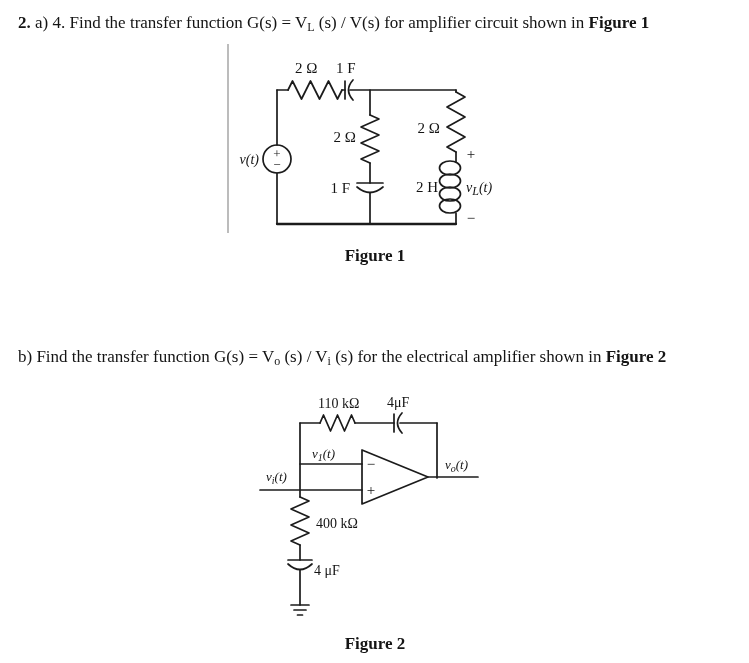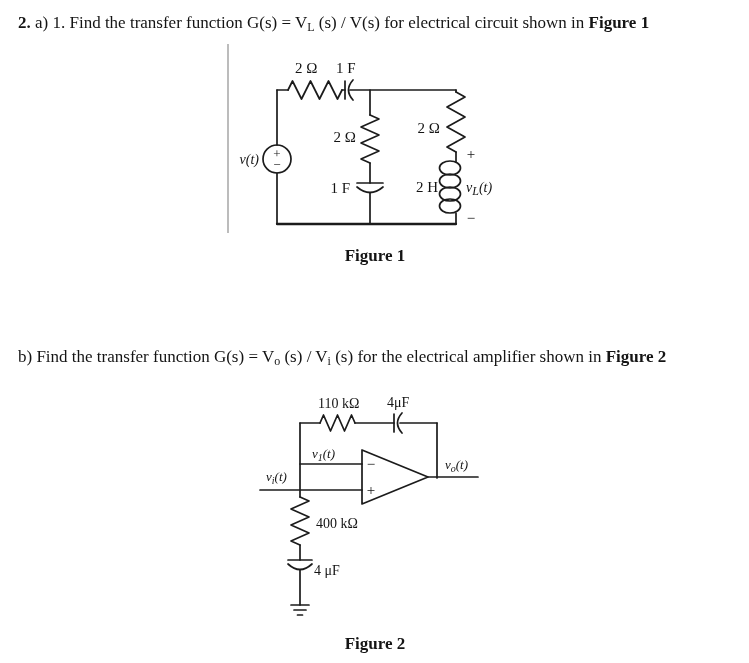--- a/index.html
+++ b/index.html
@@ -30,21 +30,21 @@
   .clabel{font-family:"Liberation Serif", serif;font-size:15px;fill:#141414;}
   .clabel2{font-family:"Liberation Serif", serif;font-size:14px;fill:#141414;}
   .vlabel{font-family:"Liberation Serif", serif;font-style:italic;font-size:14px;fill:#141414;}
   .vlabel-sm{font-family:"Liberation Serif", serif;font-style:italic;font-size:13px;fill:#141414;}
   .sign{font-family:"Liberation Serif", serif;font-size:13px;fill:#141414;}
   .sign-lg{font-family:"Liberation Serif", serif;font-size:15px;fill:#141414;}
 </style>
 </head>
 <body>
 
-<div class="para" id="para-a"><b>2.</b><span> a) 1. Find the transfer function G(s) = V</span><sub>L</sub><span> (s) / V(s) for electrical circuit shown in </span><b>Figure 1</b></div>
+<div class="para" id="para-a"><b>2.</b><span> a) 4. Find the transfer function G(s) = V</span><sub>L</sub><span> (s) / V(s) for amplifier circuit shown in </span><b>Figure 1</b></div>
 
 <svg id="fig1-svg" width="300" height="205" viewBox="210 40 300 205">
 
   <line class="marginline" x1="228" y1="44" x2="228" y2="233"></line>
 
   <g>
     <path class="wire" d="M277,90 V145"></path>
     <path class="wire" d="M277,173 V224"></path>
     <path class="wire" d="M277,90 H288"></path>
     <path class="wire" d="M342,90 H345"></path>

